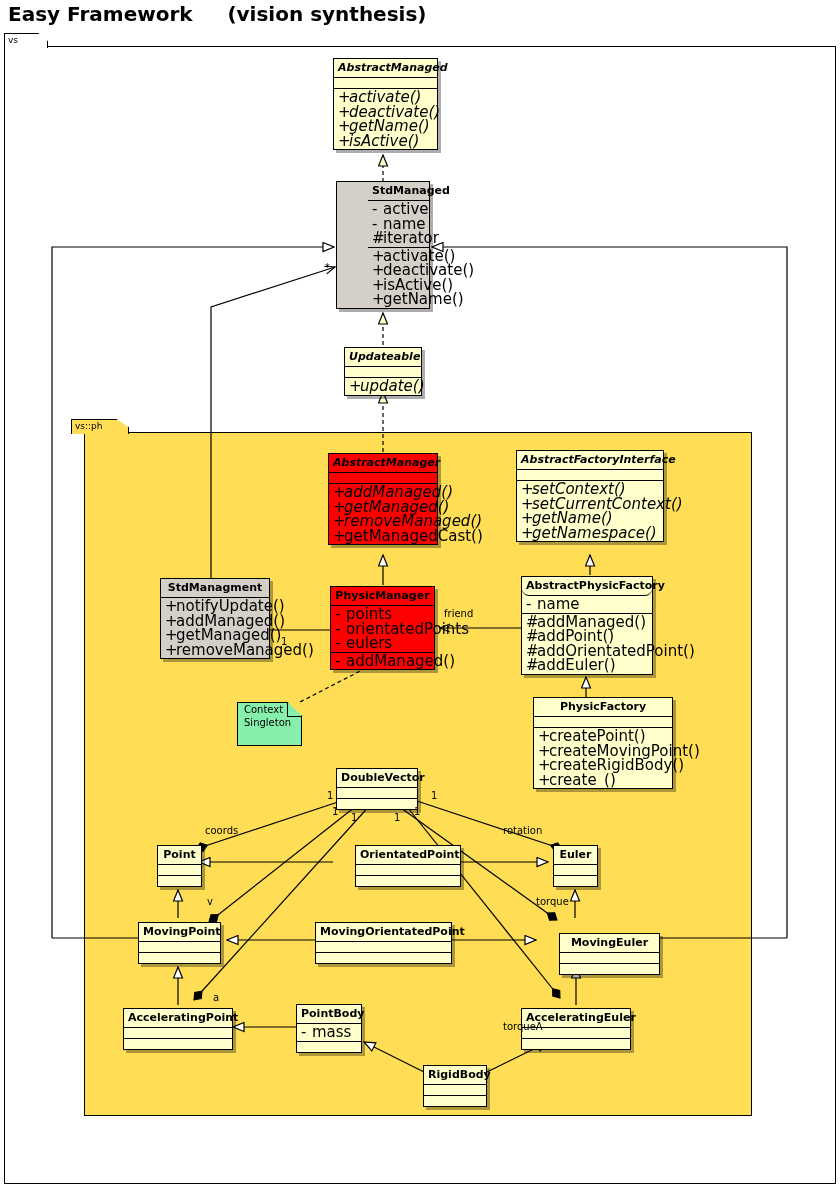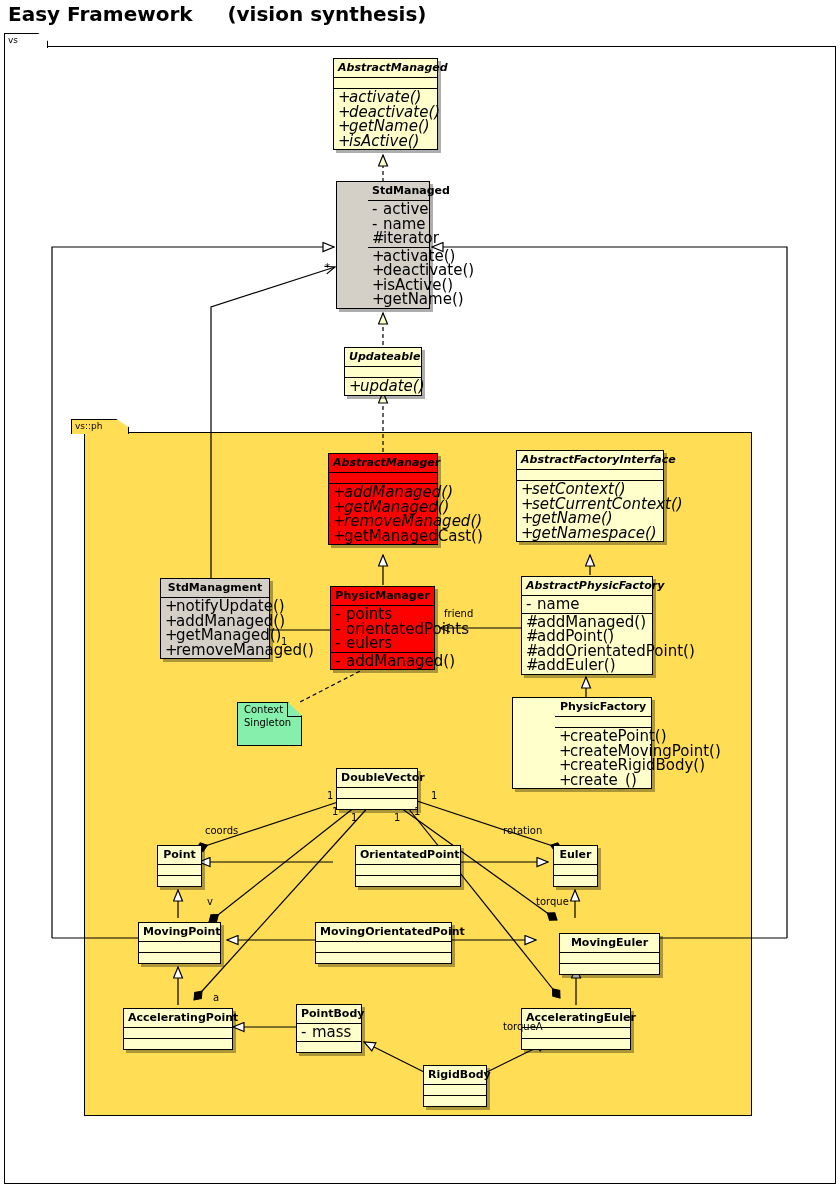--- a/index.html
+++ b/index.html
@@ -223,33 +223,33 @@
       <div class="row"><span class="vis">-</span><span>points</span></div>
       <div class="row"><span class="vis">-</span><span>orientatedPoints</span></div>
       <div class="row"><span class="vis">-</span><span>eulers</span></div>
     </div>
     <div class="sec">
       <div class="row"><span class="vis">-</span><span>addManaged()</span></div>
     </div>
   </div>
 
   <div class="cls c-cream" style="left:521px;top:576px;width:132px;">
-    <div class="nm ital-name" style="font-style:italic;">AbstractPhysicFactory</div>
+    <div class="nm ital-name" style="border-radius:7px;">AbstractPhysicFactory</div>
     <div class="sec">
       <div class="row"><span class="vis">-</span><span>name</span></div>
     </div>
     <div class="sec">
       <div class="row"><span class="vis">#</span><span>addManaged()</span></div>
       <div class="row"><span class="vis">#</span><span>addPoint()</span></div>
       <div class="row"><span class="vis">#</span><span>addOrientatedPoint()</span></div>
       <div class="row"><span class="vis">#</span><span>addEuler()</span></div>
     </div>
   </div>
 
-  <div class="cls c-cream" style="left:512px;top:697px;width:140px;padding-left:42px;">
+  <div class="cls c-cream" style="left:533px;top:697px;width:140px;">
     <div class="nm">PhysicFactory</div>
     <div class="sec empty"></div>
     <div class="sec">
       <div class="row"><span class="vis">+</span><span>createPoint()</span></div>
       <div class="row"><span class="vis">+</span><span>createMovingPoint()</span></div>
       <div class="row"><span class="vis">+</span><span>createRigidBody()</span></div>
       <div class="row"><span class="vis">+</span><span>create_()</span></div>
     </div>
   </div>
 

